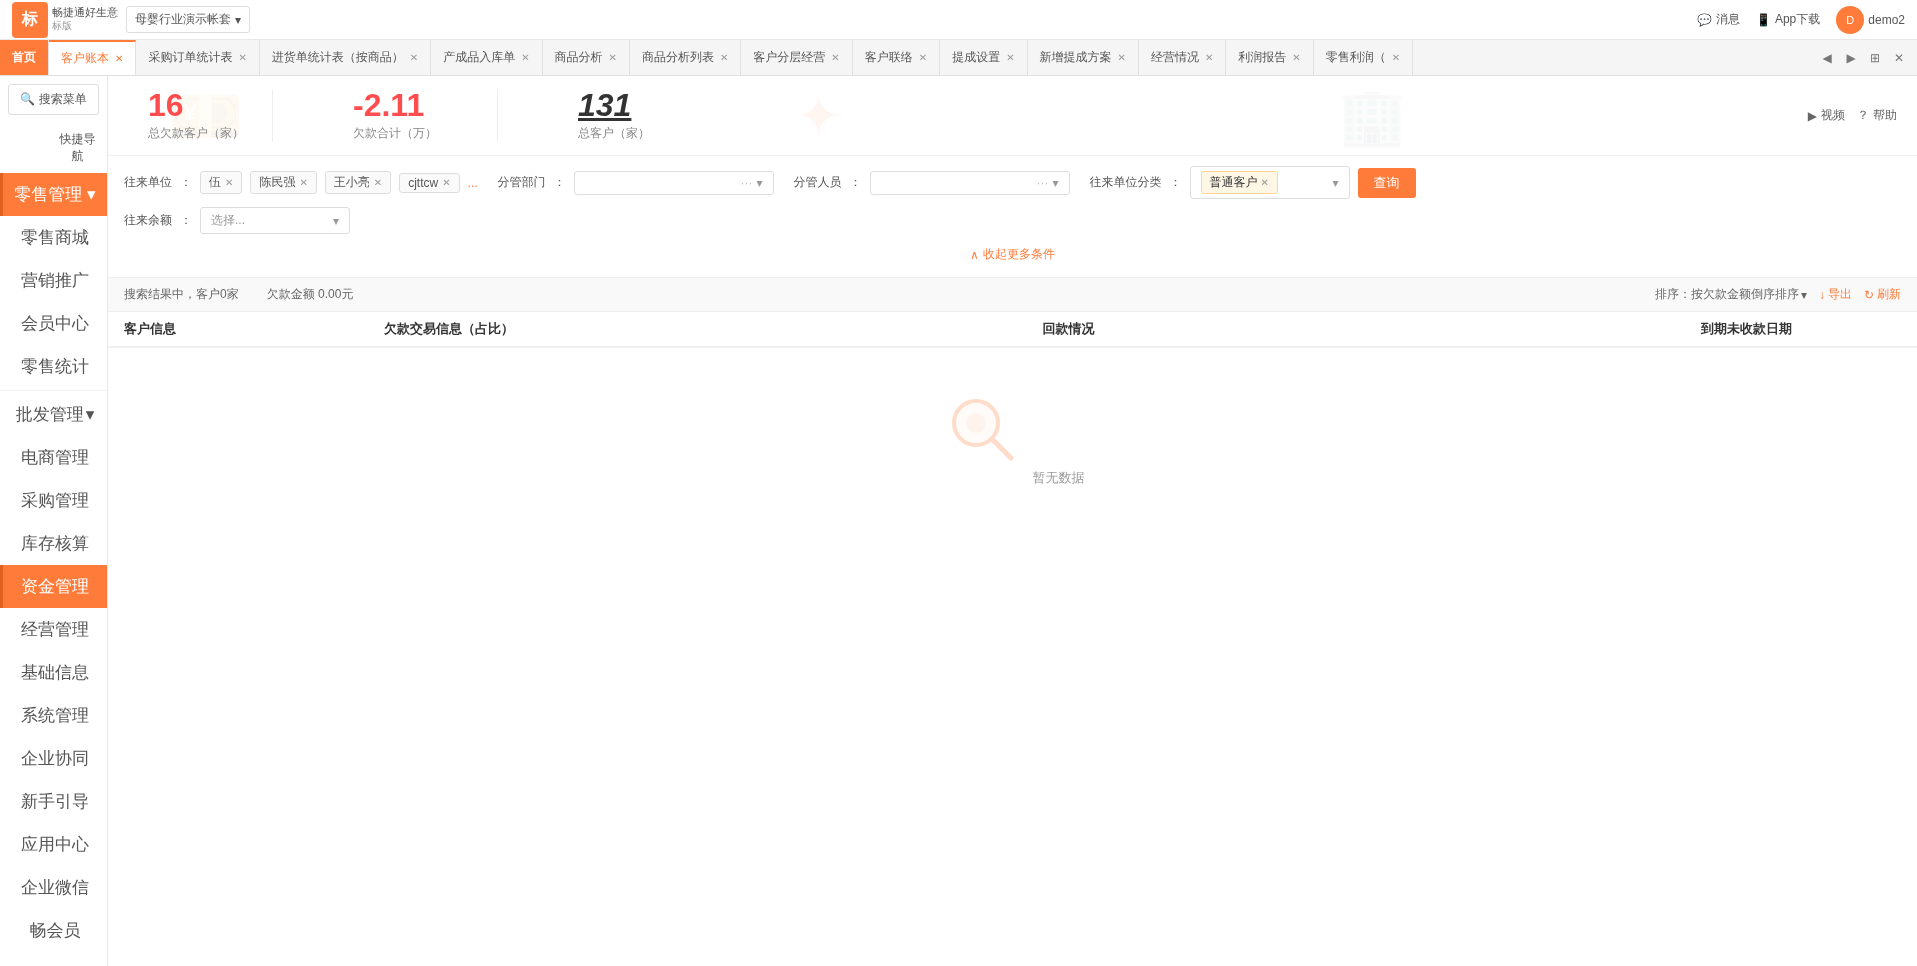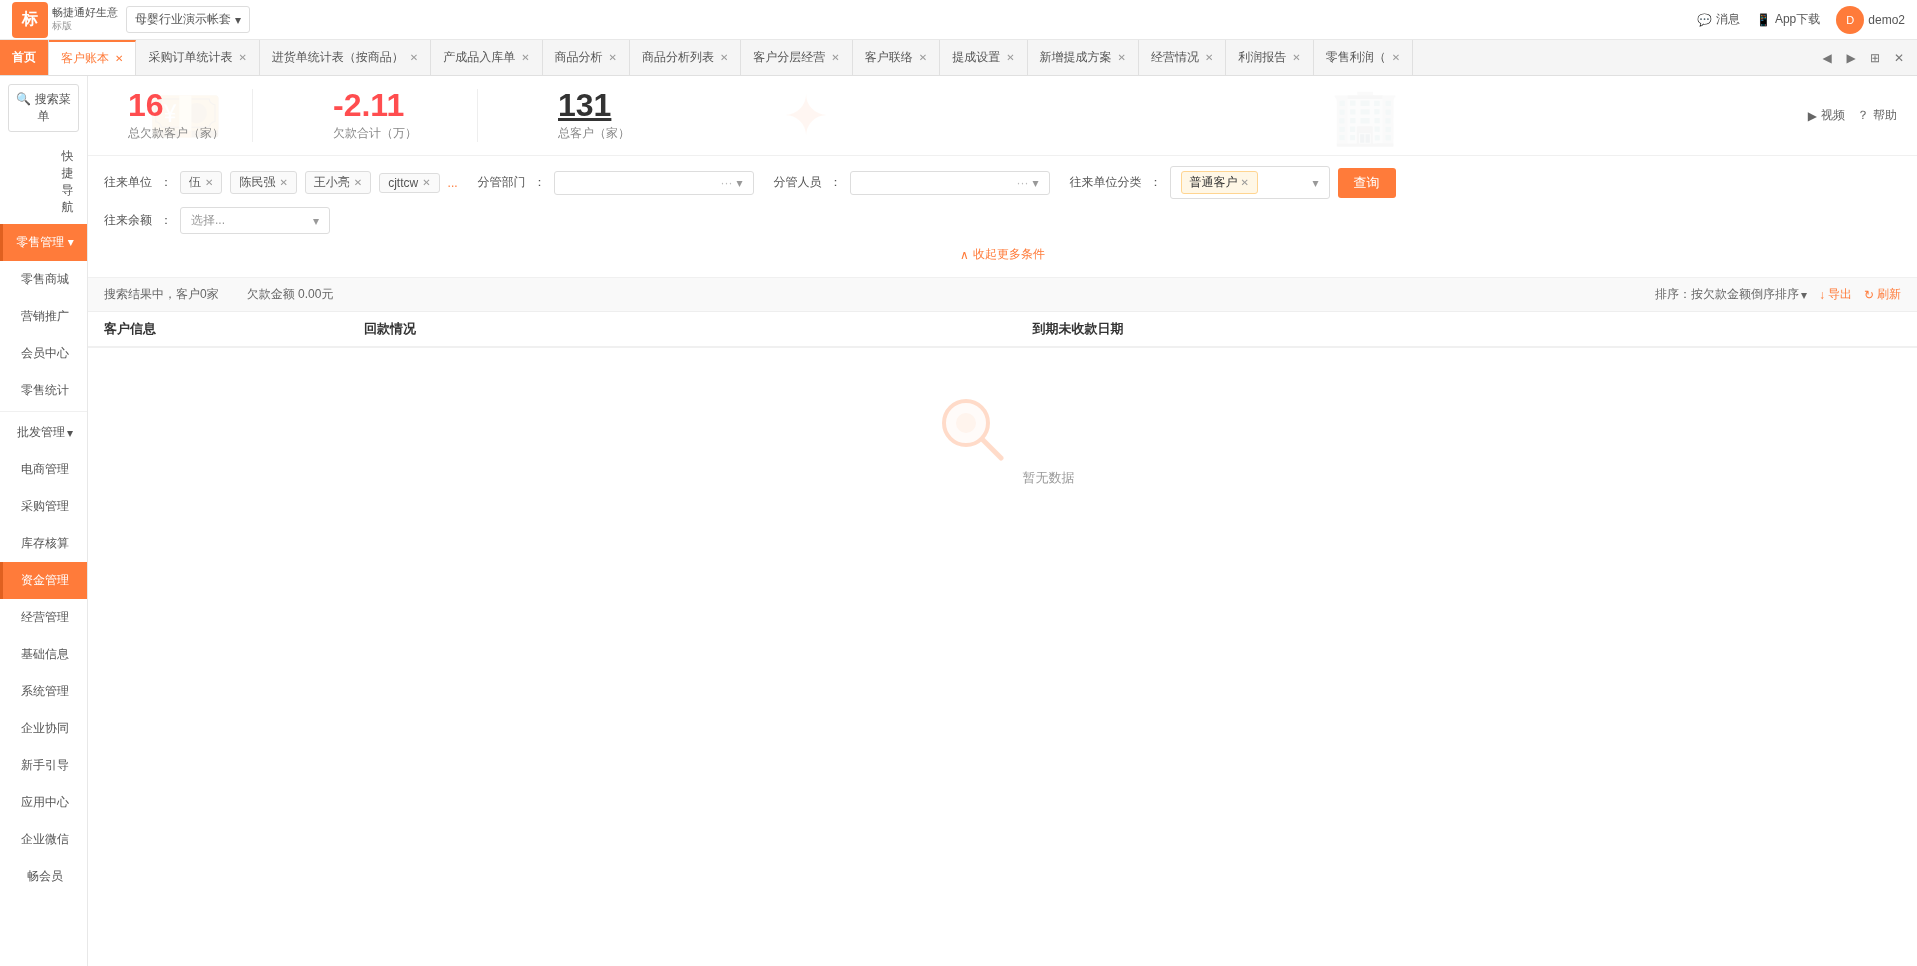--- a/index.html
+++ b/index.html
@@ -35,43 +35,43 @@
     .nav-tab.home { background: #ff7b3a; color: #fff; font-weight: bold; }
     .nav-tab .close-x { font-size: 10px; color: #999; cursor: pointer; margin-left: 2px; }
     .nav-tab.active .close-x { color: #ff7b3a; }
     .nav-tabs-end { display: flex; align-items: center; margin-left: auto; padding: 0 8px; gap: 4px; }
     .nav-end-btn { width: 20px; height: 20px; display: flex; align-items: center; justify-content: center; cursor: pointer; color: #777; font-size: 12px; }
 
     
     .main-layout { display: flex; flex: 1; overflow: hidden; }
 
     
-    .sidebar { width: 88px; background: #fff; border-right: 1px solid #e8e8e8; display: flex; flex-direction: column; flex-shrink: 0; overflow-y: auto; }
+    .sidebar { width: 108px; background: #fff; border-right: 1px solid #e8e8e8; display: flex; flex-direction: column; flex-shrink: 0; overflow-y: auto; }
     .sidebar-search { padding: 8px; }
     .sidebar-search-btn { width: 100%; padding: 6px 4px; background: #fff; border: 1px solid #ddd; border-radius: 3px; text-align: center; font-size: 12px; color: #555; cursor: pointer; }
     .sidebar-nav-btn { padding: 8px; text-align: center; font-size: 12px; color: #555; cursor: pointer; margin-left: 48px; }
     .sidebar-item {
-      padding: 10px 4px; text-align: center; font-size: 12px; color: #555;
+      padding: 10px 4px; text-align: center; font-size: 17px; color: #555;
       cursor: pointer; border-left: 3px solid transparent;
     }
     .sidebar-item.active { background: #ff7b3a; color: #fff; border-left: 3px solid #e06020; }
     .sidebar-divider { height: 1px; background: #f0f0f0; margin: 2px 0; }
 
     
     .content-area { flex: 1; display: flex; flex-direction: column; overflow: hidden; }
 
     
     .stats-bar {
       display: flex; align-items: center; background: #fff; padding: 12px 20px;
       border-bottom: 1px solid #f0f0f0; gap: 0; min-height: 80px; position: relative;
     }
     .stat-item { display: flex; flex-direction: column; align-items: flex-start; padding: 0 40px; border-right: 1px solid #eee; position: relative; }
     .stat-item:first-child { padding-left: 0; }
     .stat-value { font-size: 32px; font-weight: bold; color: #ff4d4f; line-height: 1; }
-    .stat-value.dark { color: #333; text-decoration: underline; }
+    .stat-value.dark { color: #333; text-decoration: underline; font-style: italic; }
     .stat-label { font-size: 12px; color: #888; margin-top: 4px; }
     .stats-bar-right { margin-left: auto; display: flex; gap: 12px; font-size: 12px; color: #666; }
     .stats-bar-action { display: flex; align-items: center; gap: 4px; cursor: pointer; }
 
     
     .filter-bar {
       background: #fff; padding: 10px 16px; border-bottom: 1px solid #f0f0f0;
     }
     .filter-row { display: flex; align-items: center; gap: 8px; margin-bottom: 8px; flex-wrap: wrap; }
     .filter-label { font-size: 12px; color: #555; white-space: nowrap; }
@@ -432,20 +432,21 @@
         <div class="action-btn">
           <span>↻</span>
           <span>刷新</span>
         </div>
       </div>
     </div>
 
     <div class="table-area">
       <div class="table-header">
         <div>客户信息</div>
+        <div>欠款交易信息（占比）</div>
         <div>回款情况</div>
         <div>到期未收款日期</div>
       </div>
 
       <div class="table-body">
         <div class="empty-state">
           <div style="font-size:80px;opacity:0.35;color:#ff9966;">
             
             <svg width="80" height="80" viewBox="0 0 80 80" fill="none" xmlns="http://www.w3.org/2000/svg">
               <circle cx="35" cy="35" r="22" stroke="#ff9966" stroke-width="4" fill="#fff5f0"></circle>

